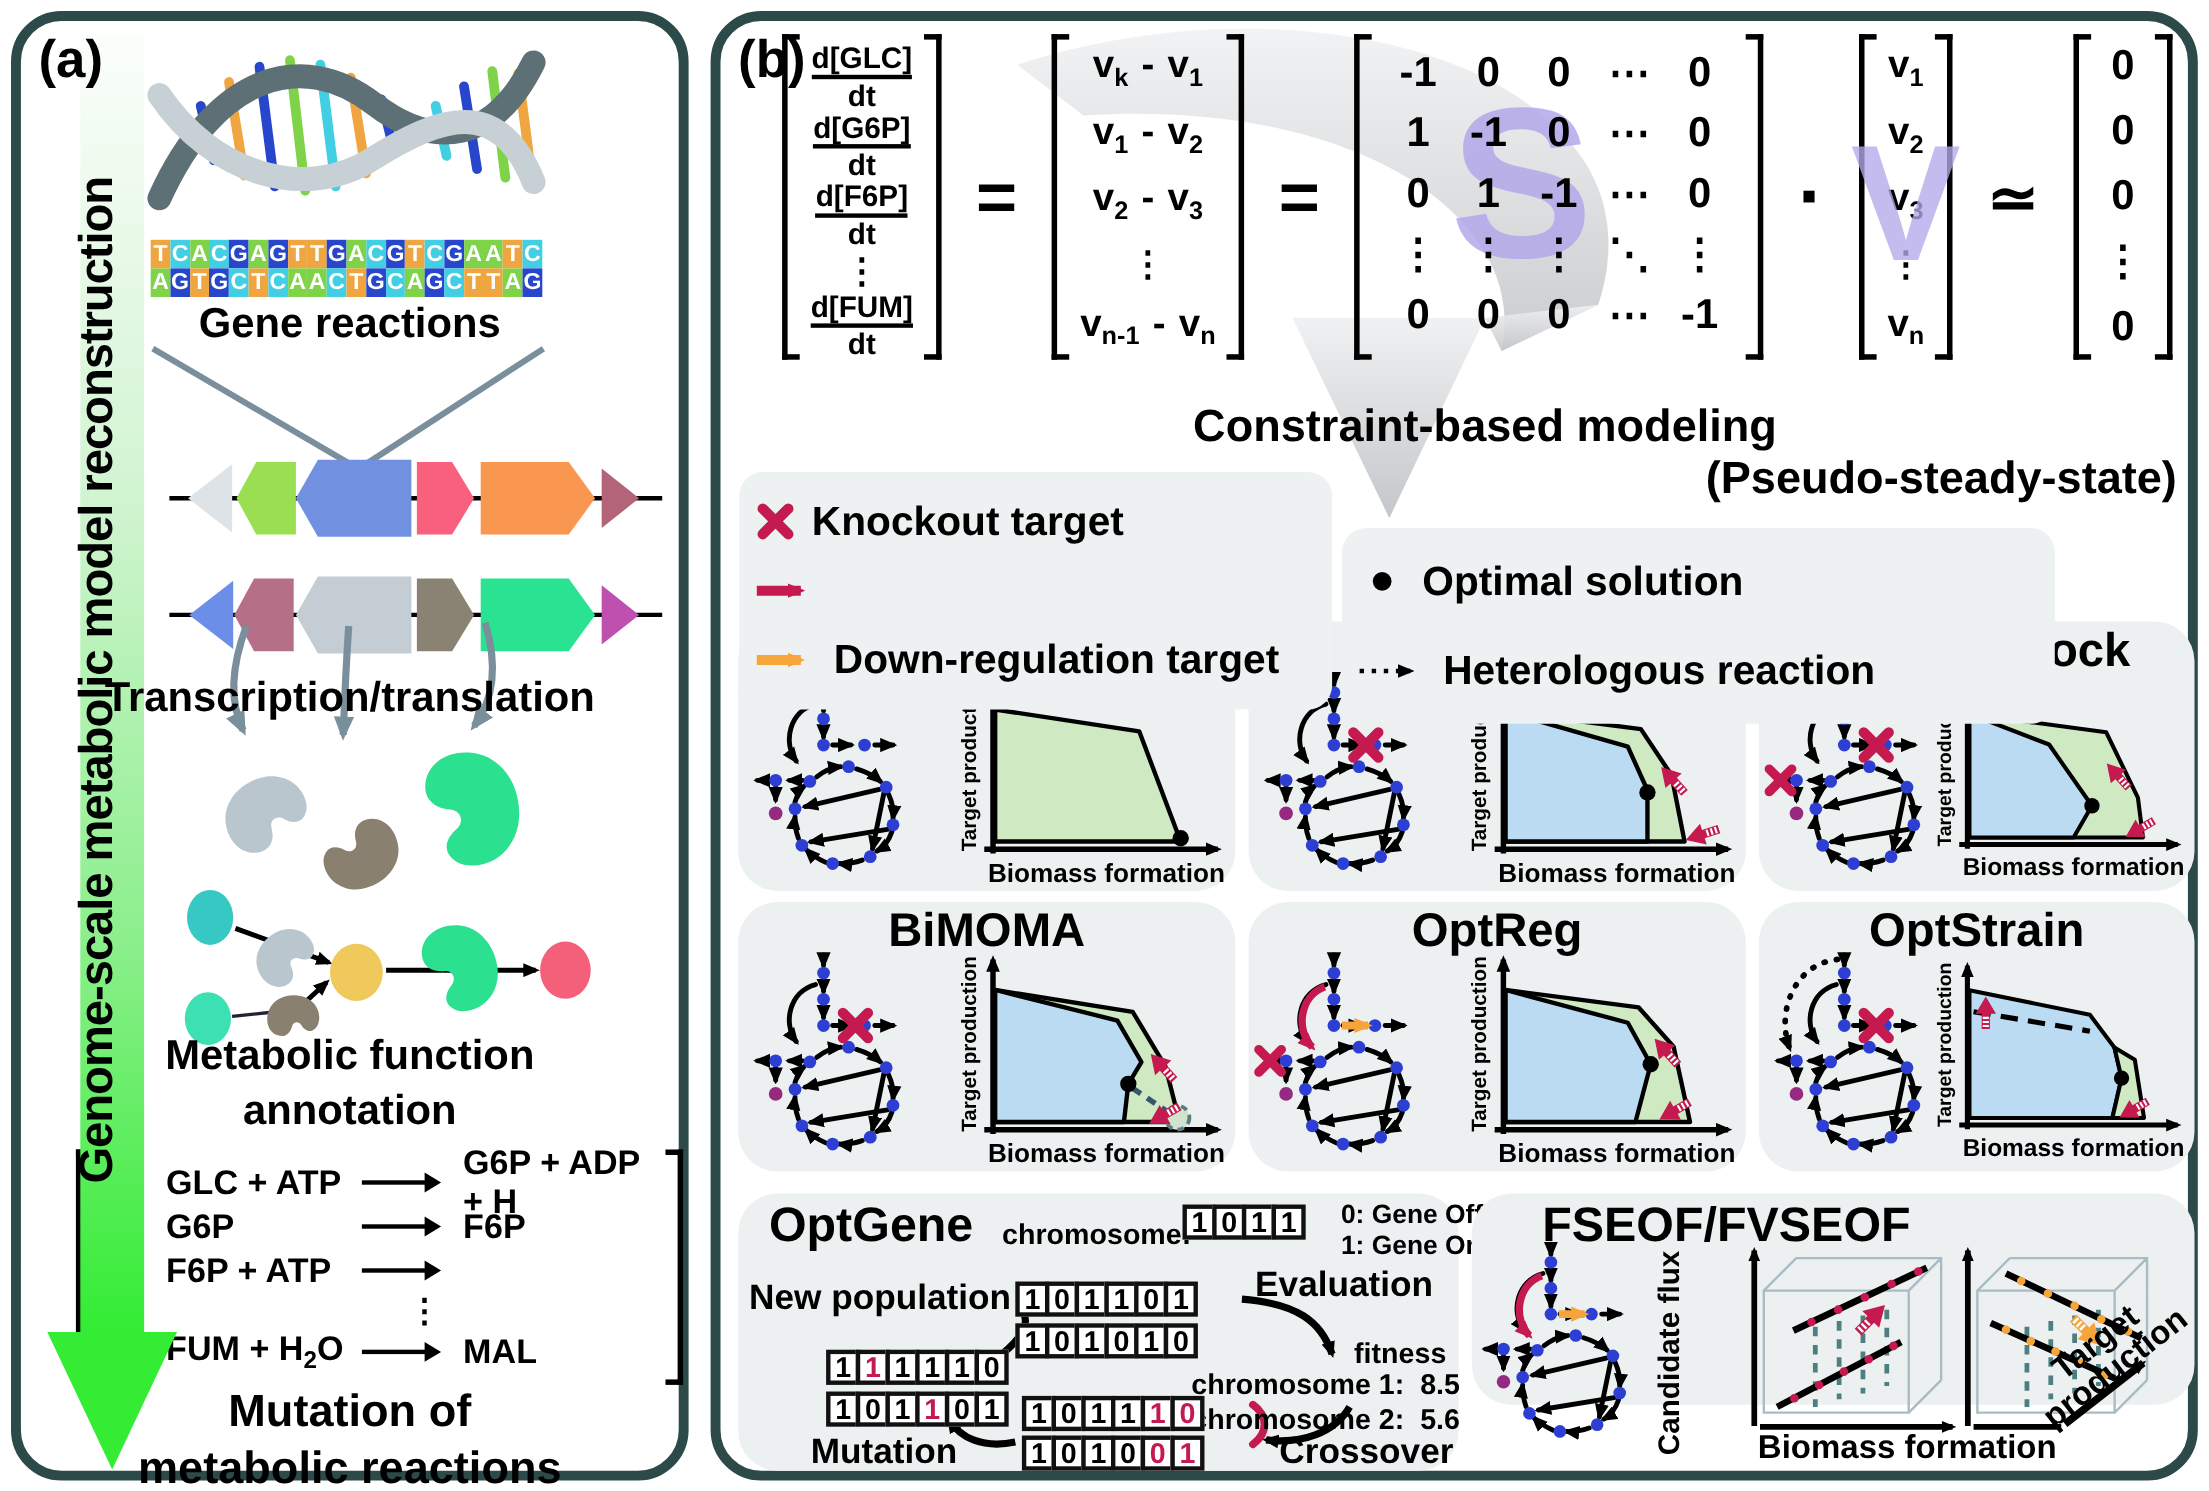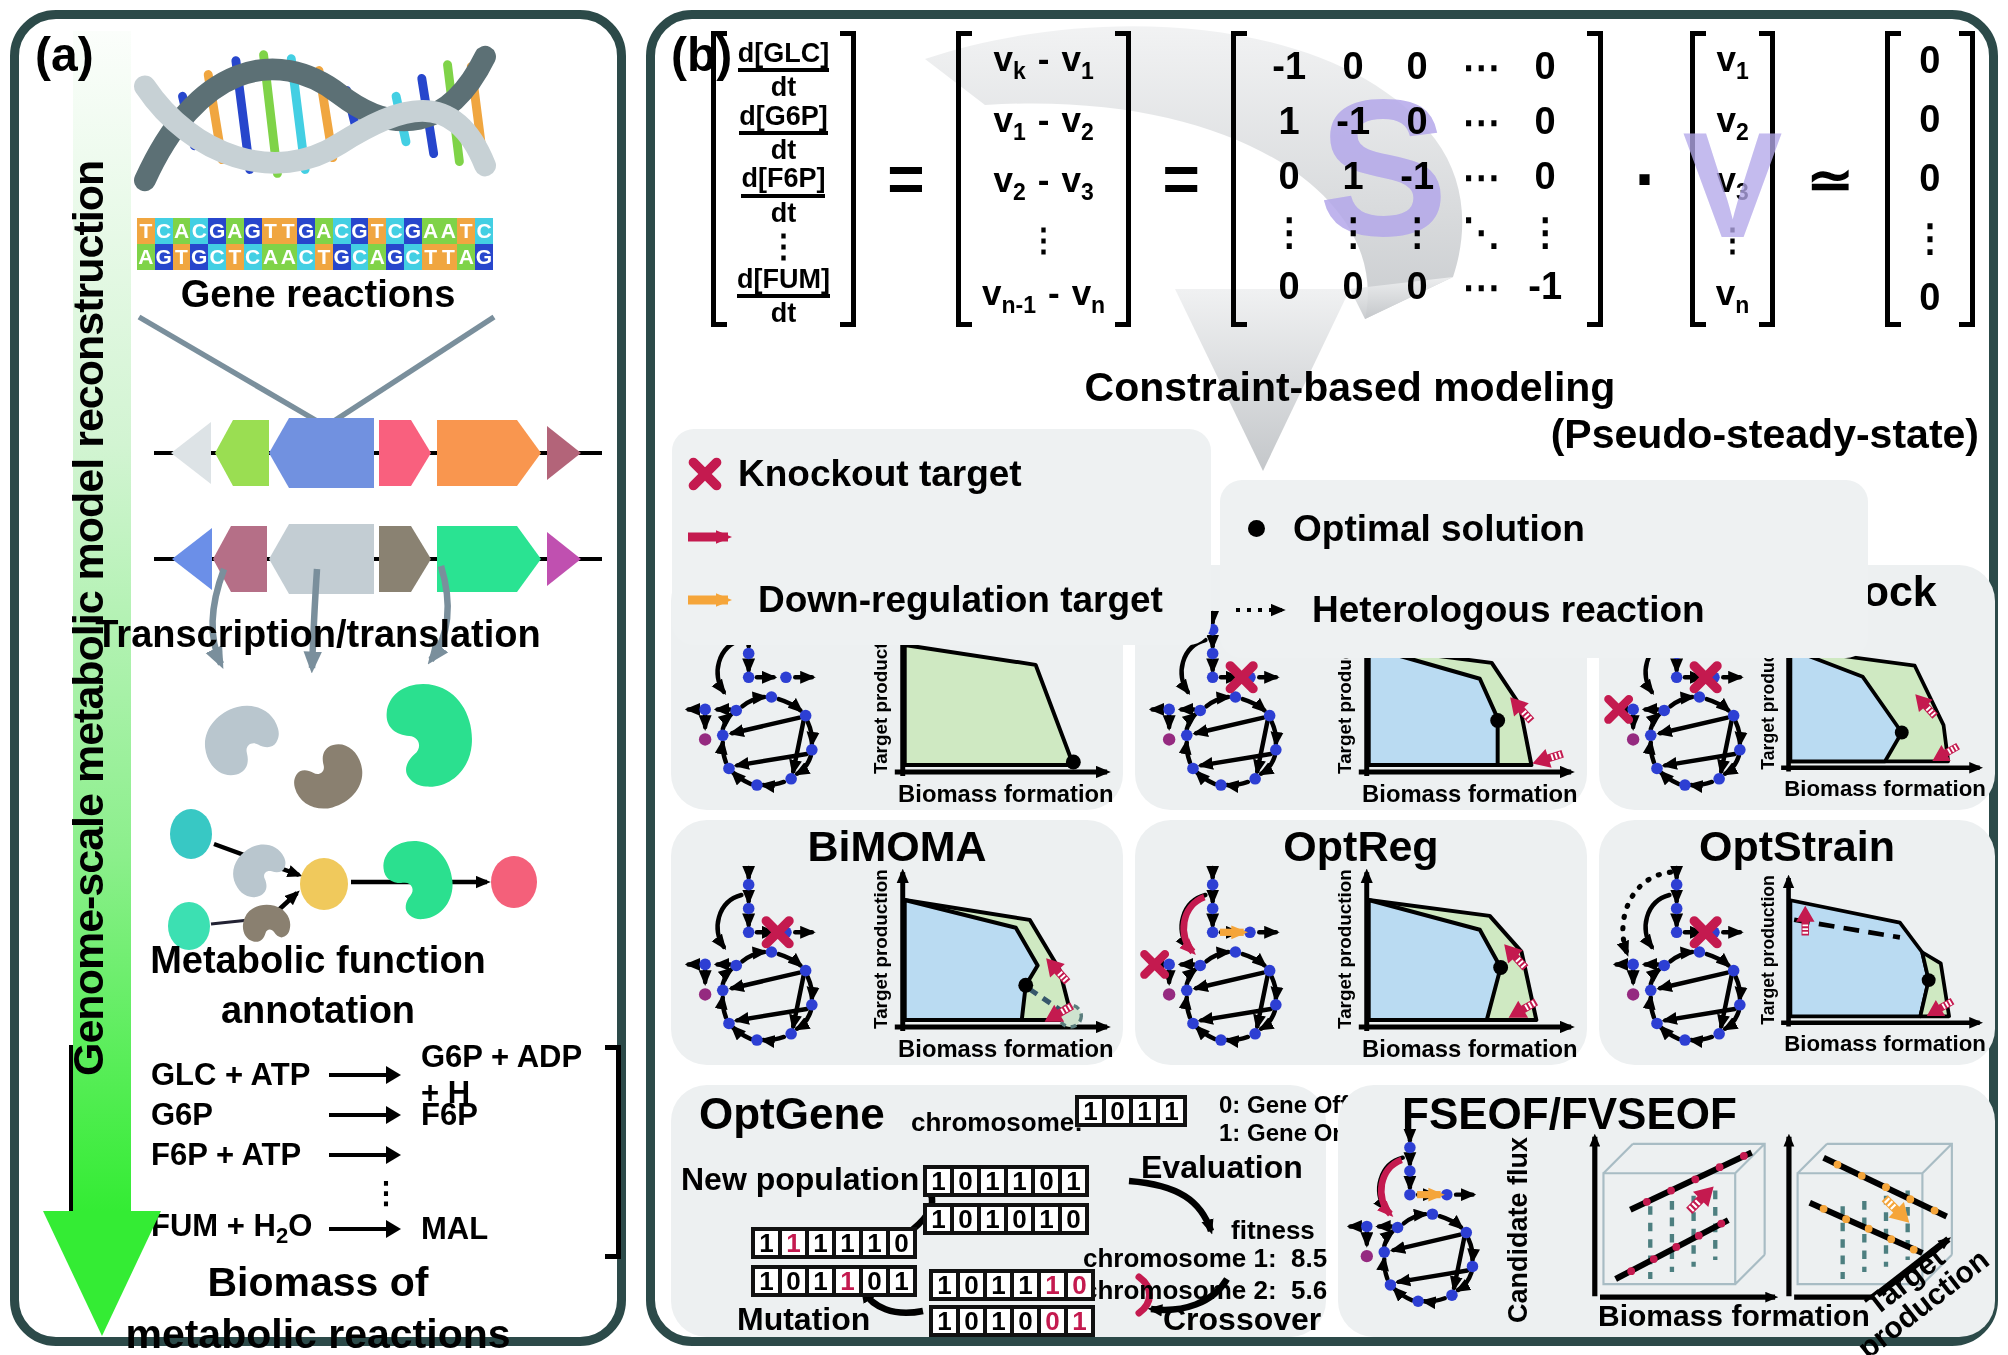--- a/index.html
+++ b/index.html
@@ -109,21 +109,21 @@
   .og-lbl { position:absolute; font-size:32px; white-space:nowrap; }
   .og-sm { font-size:26px; } .og-xs { font-size:24px; }
   .chrom { position:absolute; display:flex; }
   .cc { width:31px; height:32px; border:4px solid #111; margin-left:-4px; background:#fff;
         display:flex; align-items:center; justify-content:center; font-size:26px; }
   .cc:first-child { margin-left:0; }
   .cc.red { color:#c41a4f; }
   .og-svg { left:0; top:0; width:655px; height:252px; z-index:0; }
 
   
-  .card-fs { left:683px; top:1066px; width:657px; height:252px; }
+  .card-fs { left:683px; top:1066px; width:657px; height:192px; }
   .fs-title { position:absolute; left:64px; top:4px; font-size:44px; }
   .fs-net { left:2px; top:44px; width:188px; height:200px; }
   .fs-ylab { position:absolute; left:160px; top:50px; width:40px; height:190px;
      display:flex; align-items:center; justify-content:center; font-size:27px;
      writing-mode:vertical-rl; transform:rotate(180deg); }
   .fs-plot { left:212px; top:38px; width:438px; height:182px; }
   .fs-xlab { position:absolute; left:260px; top:214px; font-size:30px; }
   .fs-zlab { position:absolute; right:2px; bottom:16px; font-size:30px; line-height:0.95;
      text-align:center; transform:rotate(-38deg); }
 </style>
@@ -371,21 +371,21 @@
         <span class="rx-lhs"><span>FUM + H</span><sub>2</sub><span>O</span></span>
         <span class="rx-arr">
             <span class="arrow-line"></span>
           </span>
         <span class="rx-rhs">MAL</span>
       </div>
     </div>
     <div class="vbr"></div>
   </div>
 
-  <div class="cap as1">Biomass of</div>
+  <div class="cap as1">Mutation of</div>
   <div class="cap as2">metabolic reactions</div>
 </section>
 
 <section class="panel panel-b">
   <div class="plabel">(b)</div>
 
   <svg class="swoosh-svg" viewBox="0 0 700 460">
     <path d="M120,40 C300,-20 540,0 630,120 C660,160 664,210 648,258 L560,300 C586,180 430,70 180,86 Z" fill="url(#swg)" opacity="0.9"></path>
     <path d="M560,300 L648,258 L545,270 Z" fill="url(#swg)" opacity="0.9"></path>
     <polygon points="370,270 545,270 458,452" fill="url(#swg)"></polygon>

